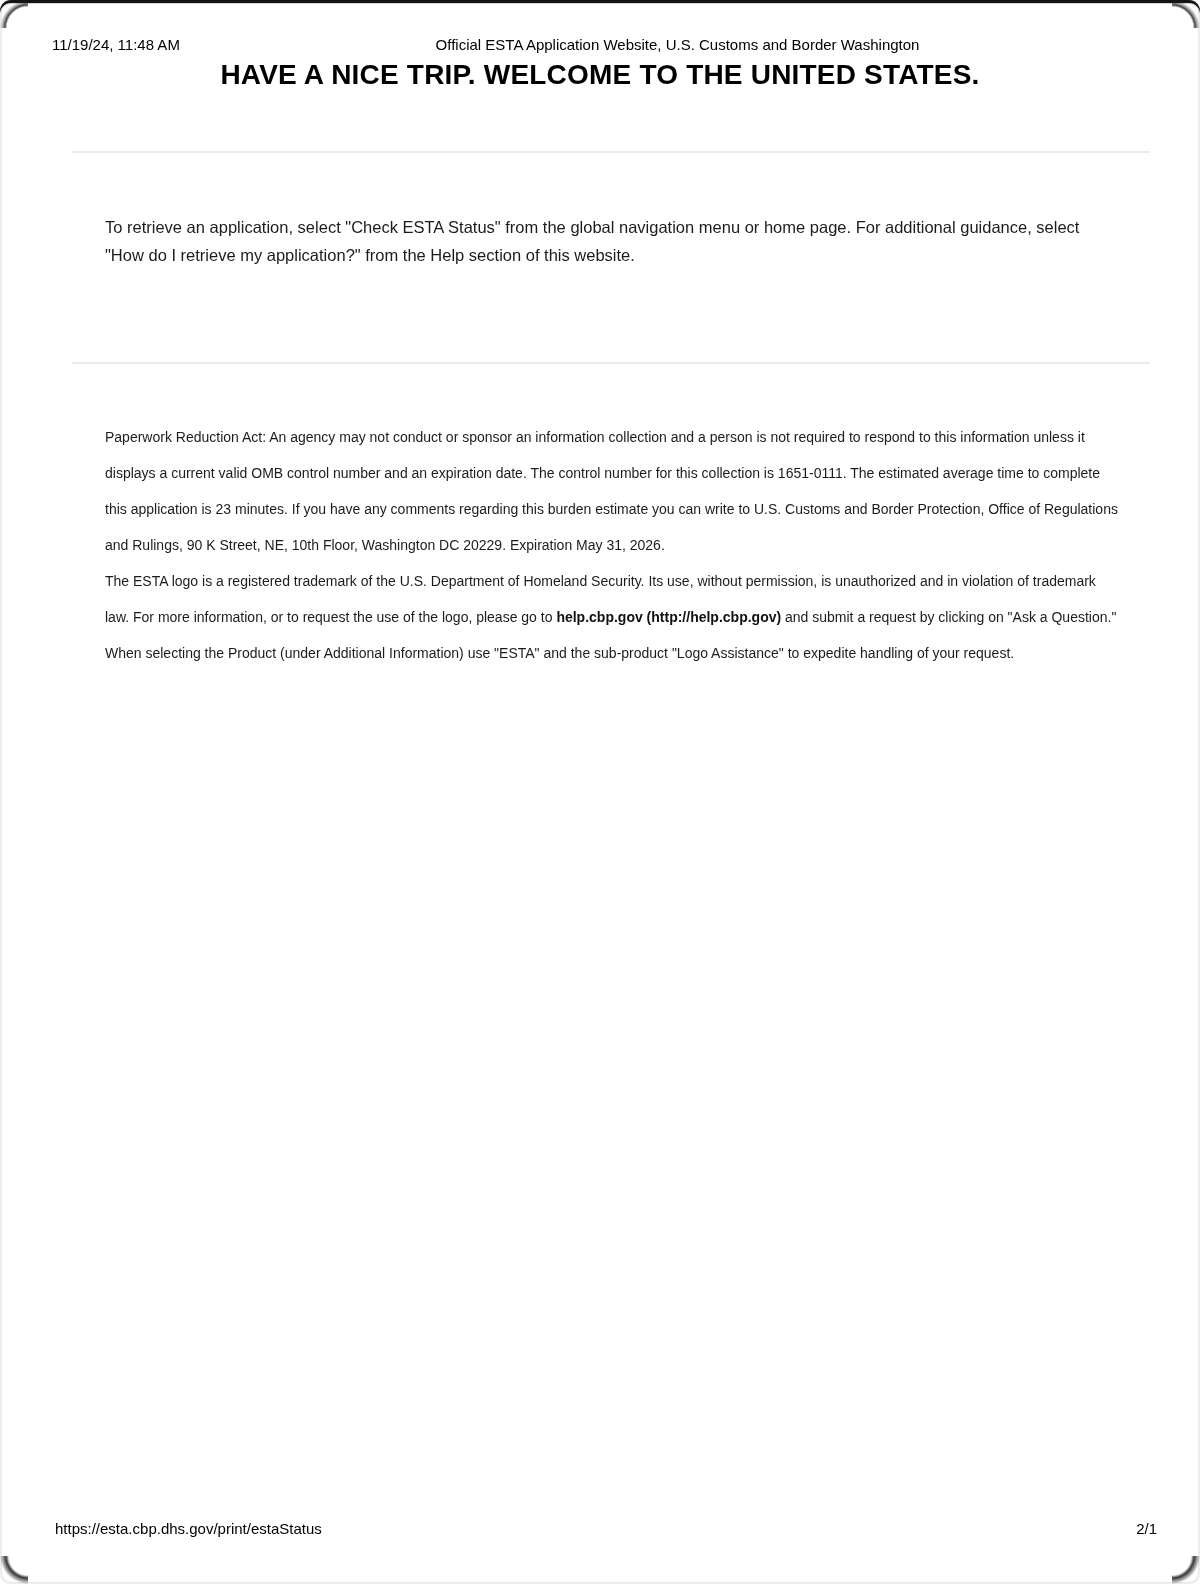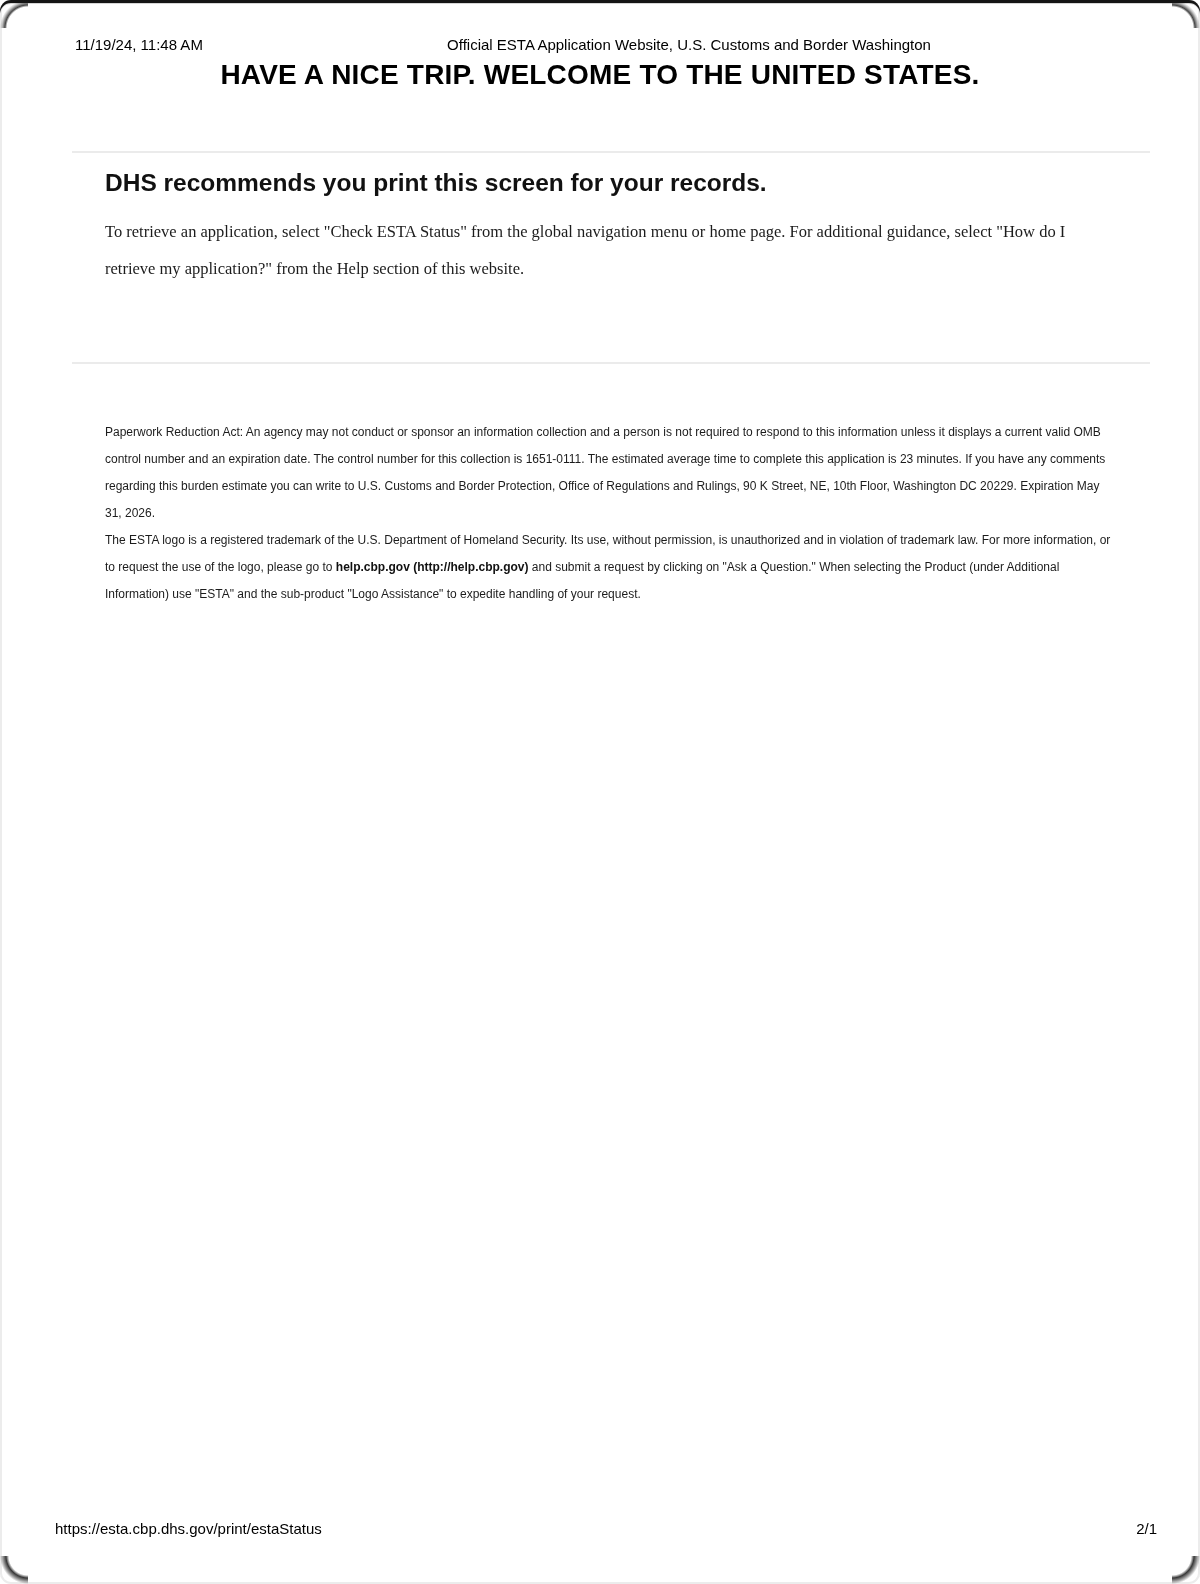--- a/index.html
+++ b/index.html
@@ -27,21 +27,21 @@
   .corner.tr { top: 0; right: 0;
     background: radial-gradient(circle at 0% 100%, transparent 21px, rgba(25,25,25,.8) 23px, rgba(25,25,25,.25) 26px, transparent 28px); }
   .corner.bl { bottom: 0; left: 0;
     background: radial-gradient(circle at 100% 0%, transparent 19px, rgba(20,20,20,.85) 22px, rgba(20,20,20,.3) 26px, transparent 28px); }
   .corner.br { bottom: 0; right: 0;
     background: radial-gradient(circle at 0% 0%, transparent 19px, rgba(20,20,20,.85) 22px, rgba(20,20,20,.3) 26px, transparent 28px); }
 
   .print-header {
     position: absolute; top: 36px; left: 52px; right: 47px;
     display: flex; align-items: flex-start;
-    font-size: 15px; line-height: 18px; color: #000; margin-left: 23px;
+    font-size: 15px; line-height: 18px; color: #000;
   }
   .print-header .datetime { flex: none; width: 150px; }
   .print-header .doc-title { flex: 1; text-align: center; }
 
   .banner-title {
     position: absolute; top: 58px; left: 0; right: 0;
     text-align: center;
     font-size: 28px; font-weight: 700; line-height: 34px;
     color: #000000; letter-spacing: 0.2px;
   }
@@ -52,26 +52,26 @@
   }
   .rule.top { top: 151px; }
   .rule.bottom { top: 362px; }
 
   .notice-heading {
     position: absolute; top: 168px; left: 105px; right: 85px;
     font-size: 24.5px; font-weight: 700; line-height: 30px; color: #111;
   }
   .notice-body {
     position: absolute; top: 213px; left: 105px; width: 1008px;
-    font-size: 16.5px; line-height: 37px; color: #1c1c1c; font-family: Liberation Serif, serif;
+    font-size: 16.5px; line-height: 28px; color: #1c1c1c;
   }
 
   .legal {
     position: absolute; top: 419px; left: 105px; width: 1014px;
-    font-size: 12px; line-height: 27px; color: #1c1c1c;
+    font-size: 14px; line-height: 36px; color: #1c1c1c;
   }
   .legal p + p { }
   .legal strong { font-weight: 700; color: #111; }
 
   .print-footer {
     position: absolute; top: 1520px; left: 55px; right: 43px;
     display: flex; justify-content: space-between; align-items: flex-start;
     font-size: 15px; line-height: 18px; color: #000; gap: 10px;
   }
 </style>
@@ -82,21 +82,20 @@
 
   <div class="print-header">
     <span class="datetime">11/19/24, 11:48 AM</span>
     <span class="doc-title">Official ESTA Application Website, U.S. Customs and Border Washington</span>
   </div>
 
   <div class="banner-title">HAVE A NICE TRIP. WELCOME TO THE UNITED STATES.</div>
 
   <div class="rule top"></div>
 
-  <h2 class="notice-heading">DHS recommends you print this screen for your records.</h2>
 
   <p class="notice-body">To retrieve an application, select "Check ESTA Status" from the global navigation menu or home page. For additional guidance, select "How do I retrieve my application?" from the Help section of this website.</p>
 
   <div class="rule bottom"></div>
 
   <div class="legal">
     <p>Paperwork Reduction Act: An agency may not conduct or sponsor an information collection and a person is not required to respond to this information unless it displays a current valid OMB control number and an expiration date. The control number for this collection is 1651-0111. The estimated average time to complete this application is 23 minutes. If you have any comments regarding this burden estimate you can write to U.S. Customs and Border Protection, Office of Regulations and Rulings, 90 K Street, NE, 10th Floor, Washington DC 20229. Expiration May 31, 2026.</p>
     <p><span>The ESTA logo is a registered trademark of the U.S. Department of Homeland Security. Its use, without permission, is unauthorized and in violation of trademark law. For more information, or to request the use of the logo, please go to </span><strong>help.cbp.gov (http://help.cbp.gov)</strong><span> and submit a request by clicking on "Ask a Question." When selecting the Product (under Additional Information) use "ESTA" and the sub-product "Logo Assistance" to expedite handling of your request.</span></p>
   </div>
 

